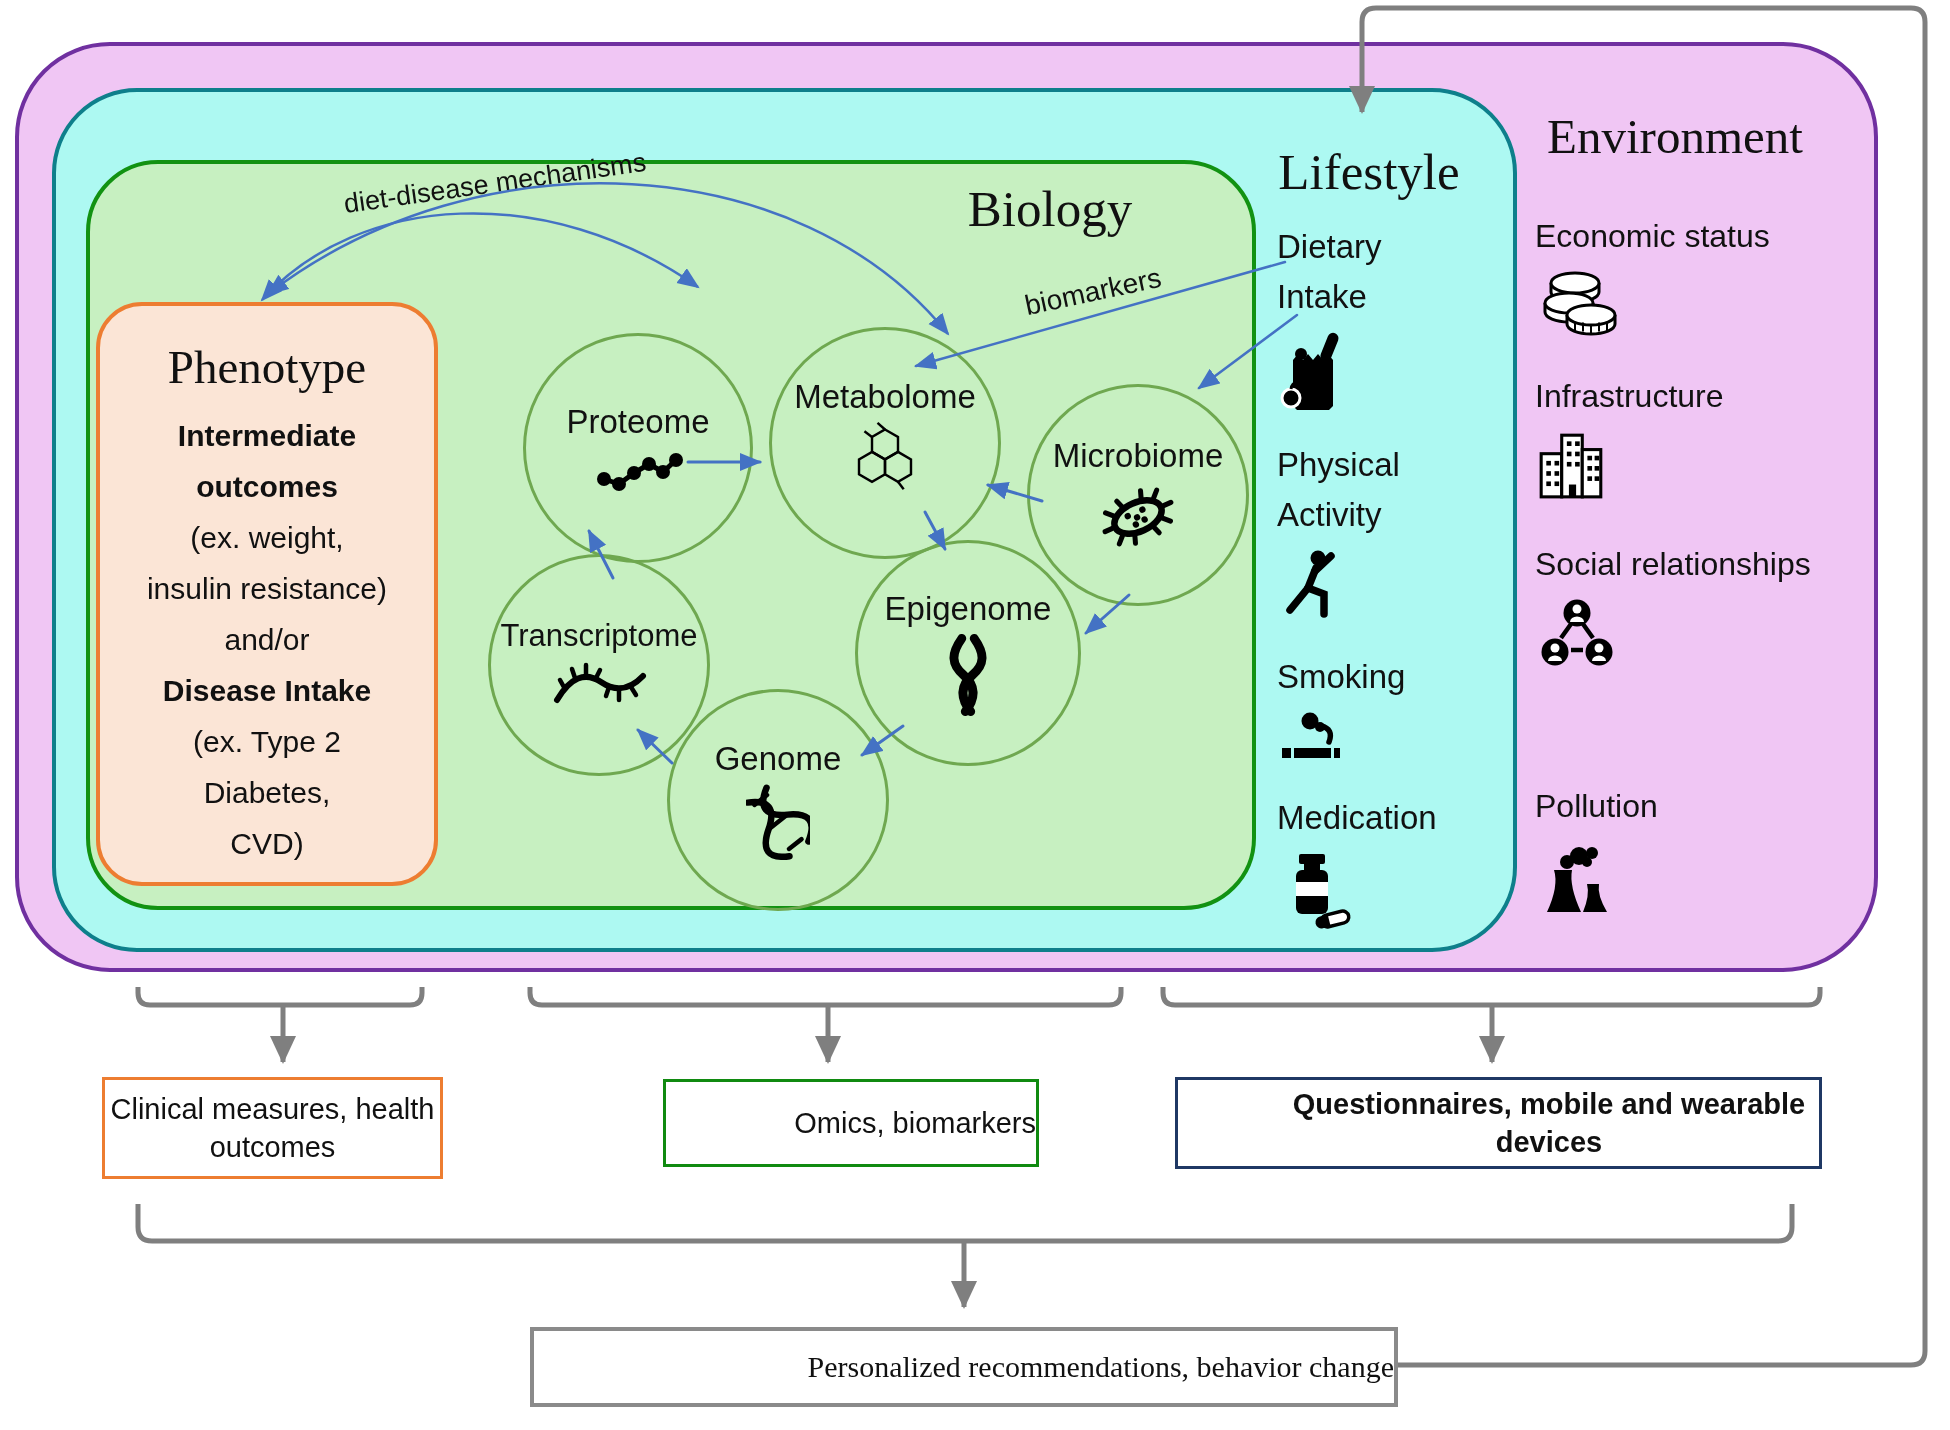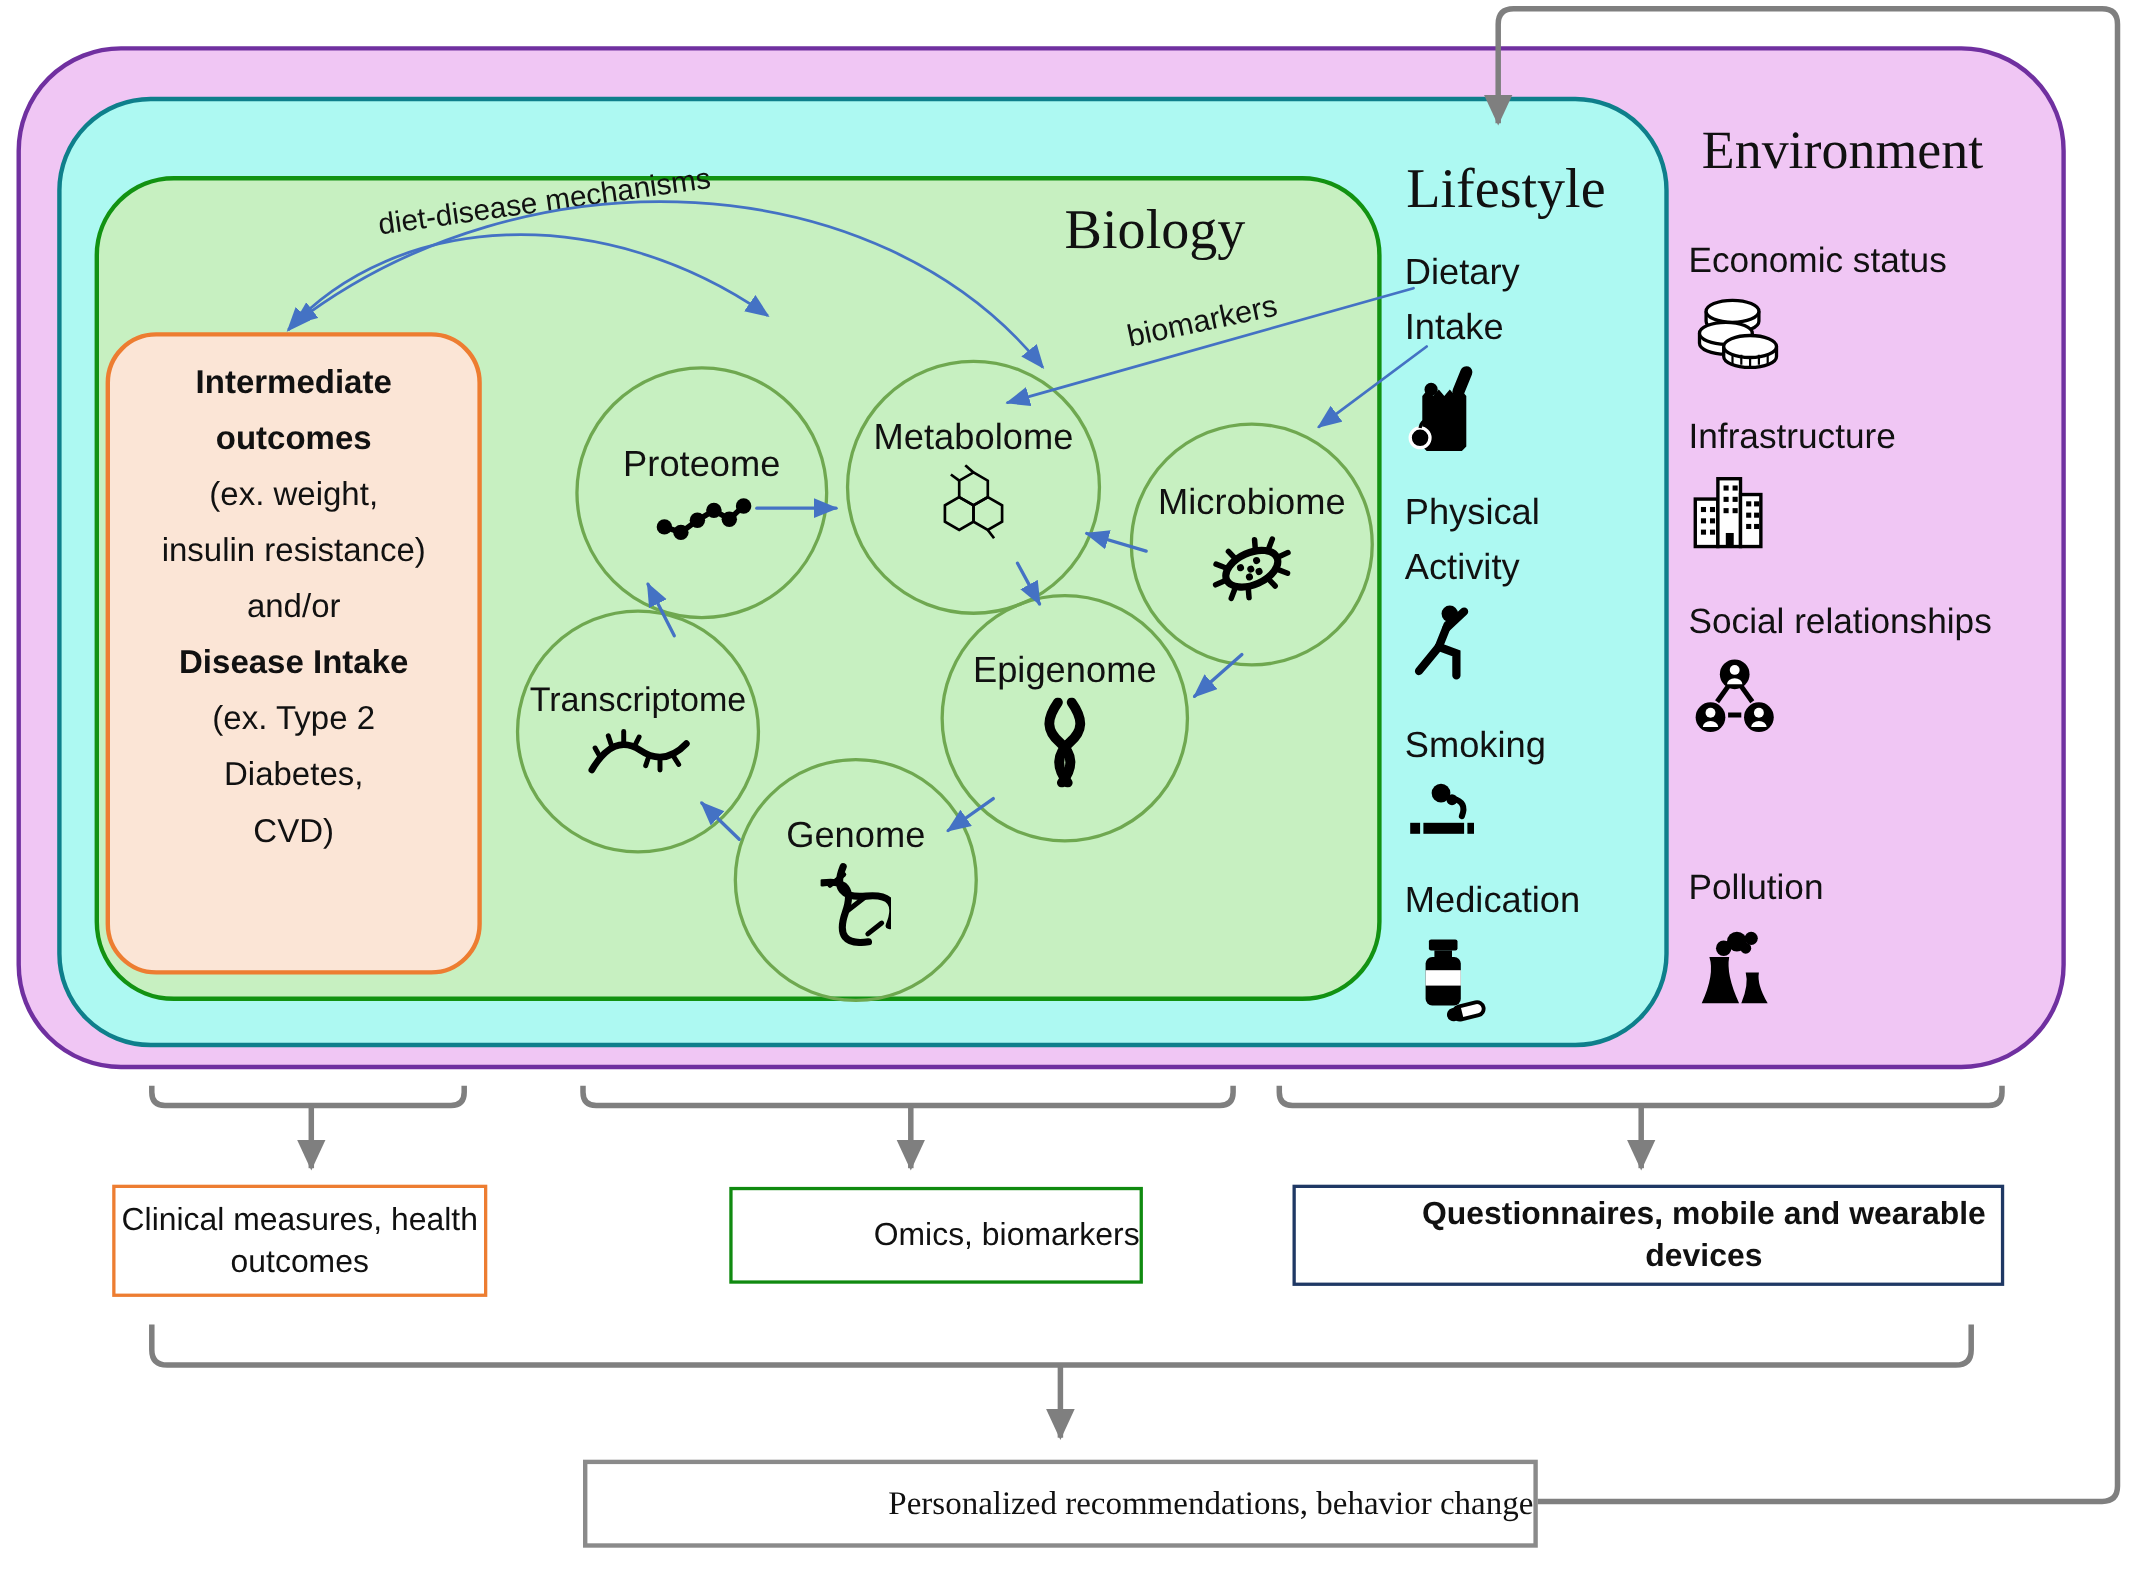--- a/index.html
+++ b/index.html
@@ -22,21 +22,21 @@
   .t-phen{position:relative;margin-top:34px;font-family:"Liberation Serif",serif;
           font-size:47px;color:#111;}
   .phen-lines{margin-top:16px;font-size:30px;line-height:51px;color:#111;}
   .pl-b{font-weight:bold;} .pl-i{} .pl-n{}
   .circle{position:absolute;border:3.5px solid #6fa850;border-radius:50%;
           display:flex;flex-direction:column;align-items:center;justify-content:center;}
   .circle .clabel{font-size:33px;color:#111;white-space:nowrap;margin-bottom:6px;}
   .c-proteome{left:523px;top:333px;width:224px;height:224px;}
   .c-metabolome{left:769px;top:327px;width:226px;height:226px;}
   .c-microbiome{left:1027px;top:384px;width:216px;height:216px;}
-  .c-transcriptome{left:469px;top:554px;width:216px;height:216px;}
+  .c-transcriptome{left:488px;top:554px;width:216px;height:216px;}
   .c-epigenome{left:855px;top:540px;width:220px;height:220px;}
   .c-genome{left:667px;top:689px;width:216px;height:216px;}
   .col-item{position:absolute;text-align:left;color:#111;}
   .ls{left:1277px;width:190px;font-size:33px;line-height:50px;}
   .env{left:1535px;width:280px;font-size:32px;line-height:49px;}
   .col-item .icon{margin-top:8px;}
   .arrow-label{position:absolute;font-size:27px;color:#111;text-align:center;white-space:nowrap;}
   .lab-dd{left:330px;top:168px;width:330px;transform:rotate(-8deg);}
   .lab-bm{left:1003px;top:276px;width:180px;font-size:28px;transform:rotate(-12deg);}
   .mbox{position:absolute;box-sizing:border-box;background:#ffffff;display:flex;
@@ -52,20 +52,21 @@
 </head>
 <body>
 
 <div class="canvas">
 
   <div class="box env-box"></div>
   <div class="box life-box"></div>
   <div class="box bio-box"></div>
 
   <div class="box phen-box">
+    <div class="t-phen">Phenotype</div>
     <div class="phen-lines">
       <div class="pl-b">Intermediate</div>
       <div class="pl-b">outcomes</div>
       <div class="pl-i">(ex. weight,</div>
       <div class="pl-i">insulin resistance)</div>
       <div class="pl-n">and/or</div>
       <div class="pl-b">Disease Intake</div>
       <div class="pl-i">(ex. Type 2</div>
       <div class="pl-i">Diabetes,</div>
       <div class="pl-i">CVD)</div>

